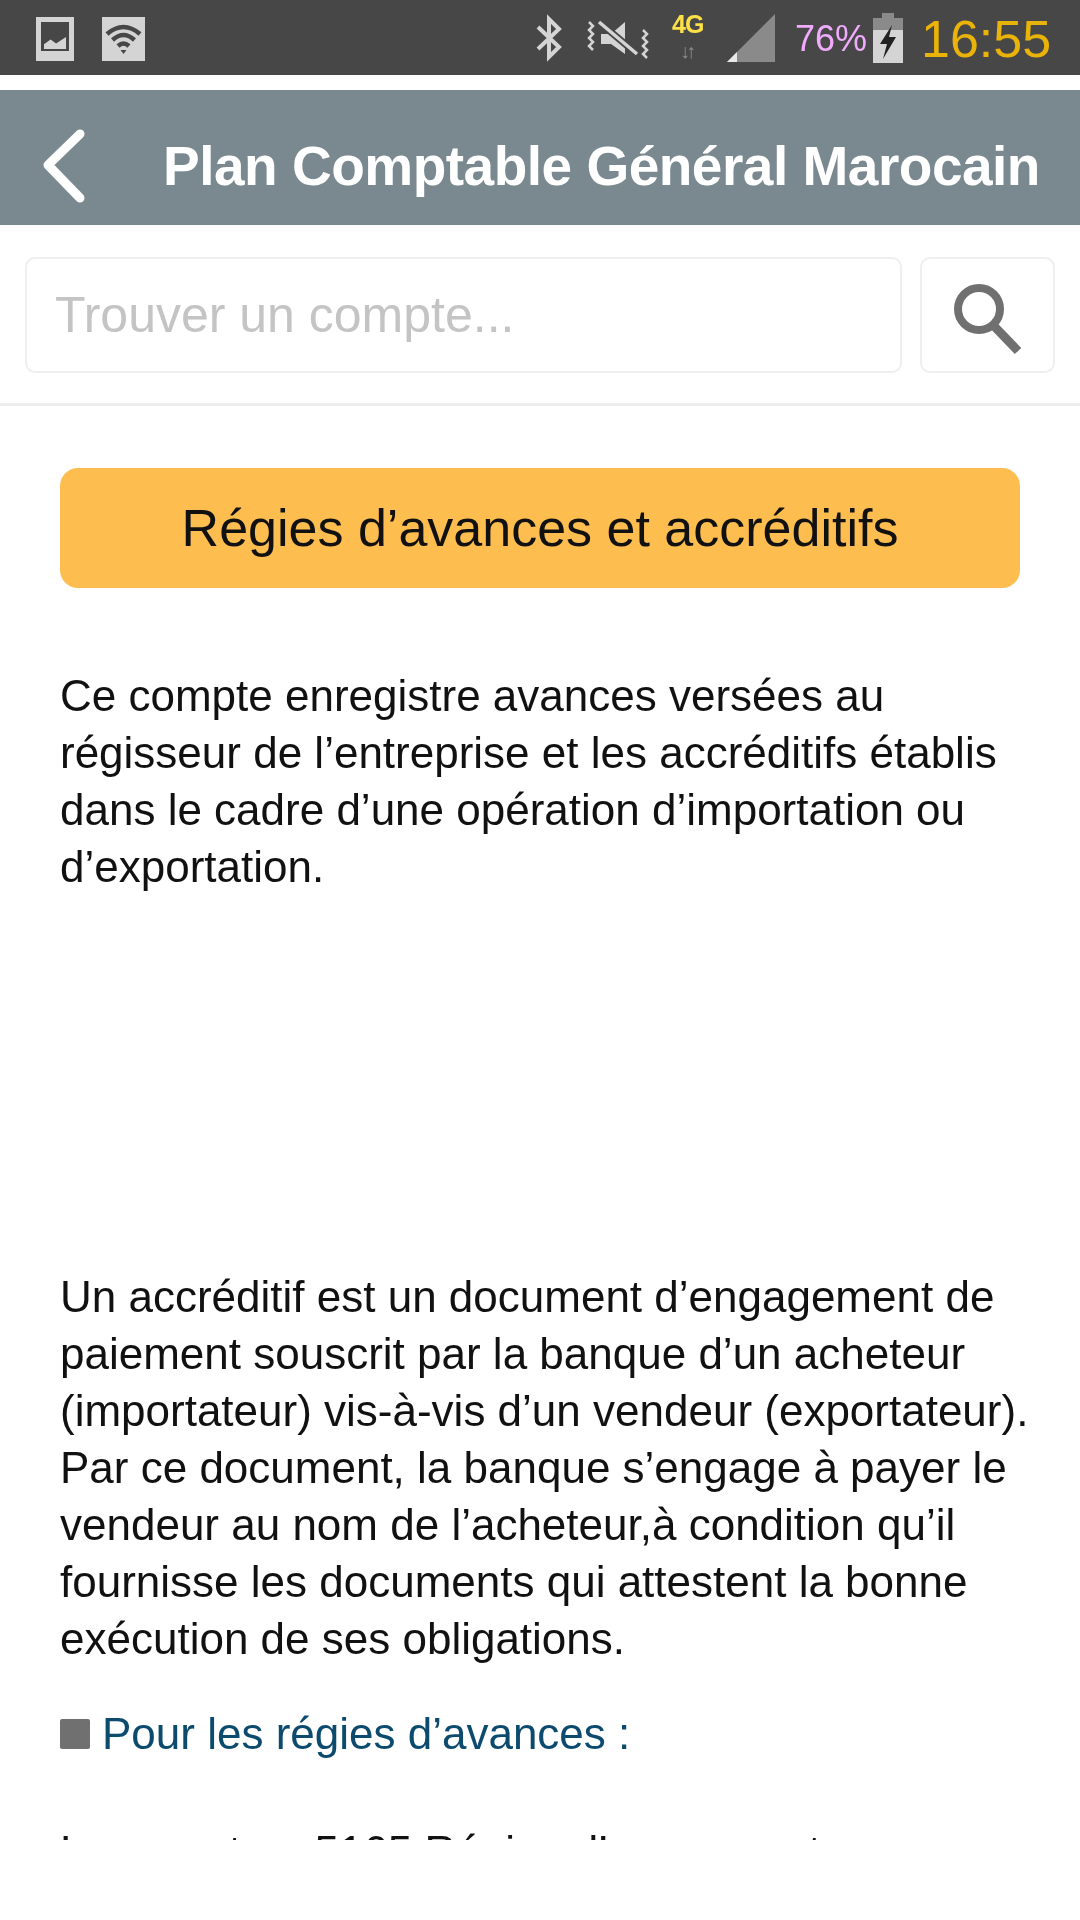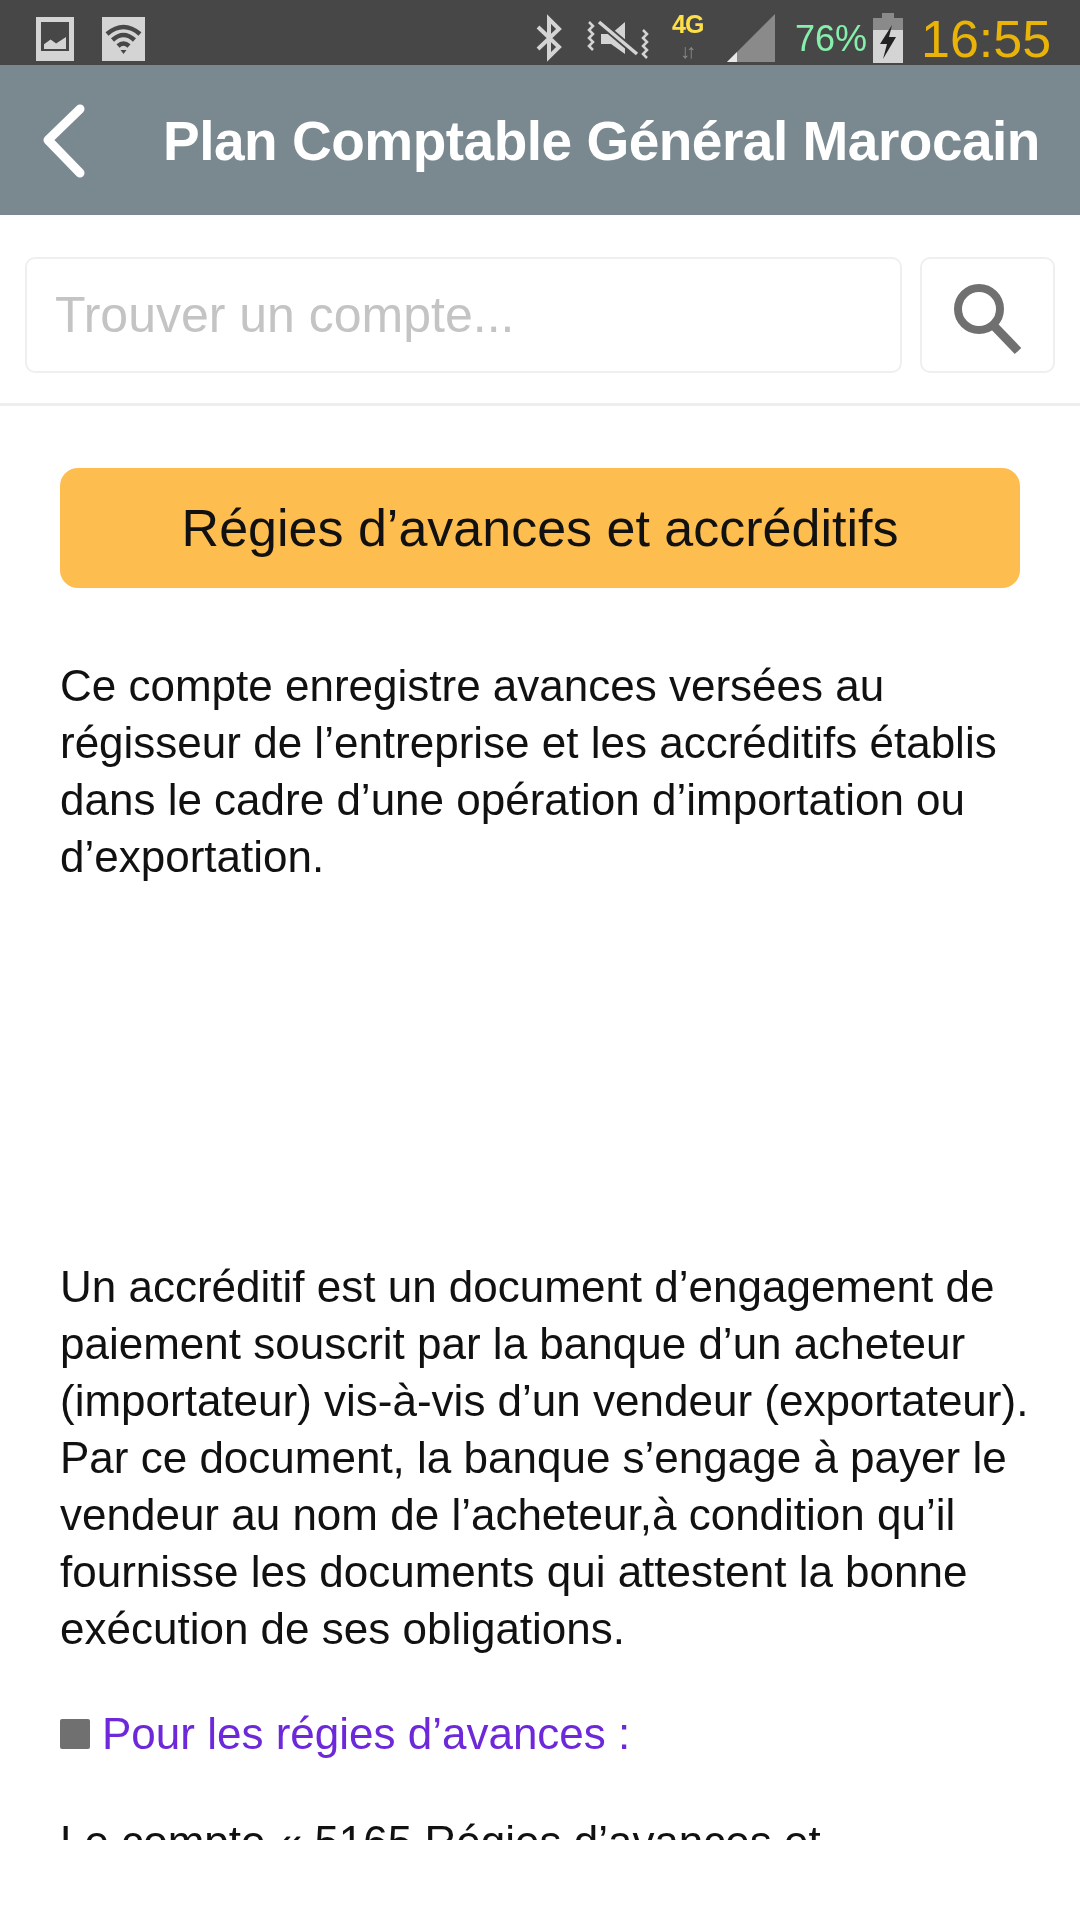--- a/index.html
+++ b/index.html
@@ -23,31 +23,31 @@
     .sb-wifi svg { position: absolute; left: 3px; top: 6px; }
     .sb-bt { left: 530px; top: 14px !important; }
     .sb-mute { left: 585px; top: 16px !important; }
     .sb-4g {
       position: absolute; left: 672px; top: 10px; font-size: 25px; font-weight: bold; color: #fde047;
       font-family: "Liberation Sans", sans-serif; letter-spacing: -1px;
     }
     .sb-arrows { position: absolute; left: 680px; top: 40px; font-size: 20px; color: #8a8a8a; letter-spacing: -4px; }
     .sb-signal { left: 727px; top: 14px !important; }
     .sb-battery-pct {
-      position: absolute; left: 795px; top: 18px; font-size: 36px; color: #86efac;
+      position: absolute; left: 795px; top: 18px; font-size: 36px; color: #f0abfc;
       font-family: "Liberation Sans", sans-serif;
     }
     .sb-battery { left: 873px; top: 13px !important; }
     .sb-time {
       position: absolute; left: 921px; top: 9px; font-size: 52px; color: #eab308;
       font-family: "Liberation Sans", sans-serif;
     }
 
     .app-header {
-      position: absolute; left: 0; top: 65px; width: 1080px; height: 150px; background: #7a8990;
+      position: absolute; left: 0; top: 90px; width: 1080px; height: 150px; background: #7a8990;
     }
     .back-button { position: absolute; left: 30px; top: 30px; width: 80px; height: 90px; cursor: pointer; }
     .header-title {
       position: absolute; left: 163px; top: 44px; font-size: 55px; font-weight: bold; color: #ffffff;
       white-space: nowrap; letter-spacing: -0.5px;
       font-family: "Liberation Sans", sans-serif;
     }
 
     .search-row { position: absolute; left: 0; top: 225px; width: 1080px; height: 181px; background: #ffffff; border-bottom: 3px solid #eeeeee; }
     .search-input {
@@ -67,26 +67,27 @@
     .banner {
       position: absolute; left: 60px; top: 62px; width: 960px; height: 120px;
       background: #fdbd4f; border-radius: 18px;
       display: flex; align-items: center; justify-content: center;
       font-size: 52px; color: #111; font-family: "Liberation Sans", sans-serif;
     }
     .body-text {
       position: absolute; left: 60px; width: 970px;
       font-size: 44px; line-height: 57px; color: #111;
       font-family: "Liberation Sans", sans-serif;
+      margin-top: 10px;
     }
     .p1 { top: 251px; }
     .p2 { top: 531px; }
     .p3 { top: 852px; }
     .bullet-line {
-      position: absolute; left: 60px; top: 1299px; font-size: 44px; line-height: 57px; color: #6d28d9;
+      position: absolute; left: 60px; top: 1299px; font-size: 44px; line-height: 57px; color: #0c4a6e;
       font-family: "Liberation Sans", sans-serif; display: flex; align-items: center;
     }
     .bullet-square { display: inline-block; width: 30px; height: 30px; background: #707070; border-radius: 2px; margin-right: 12px; }
     .p4 { top: 1407px; }
   </style>
 </head>
 <body>
 
 <div class="status-bar">
   <div class="sb-icon sb-gallery">

